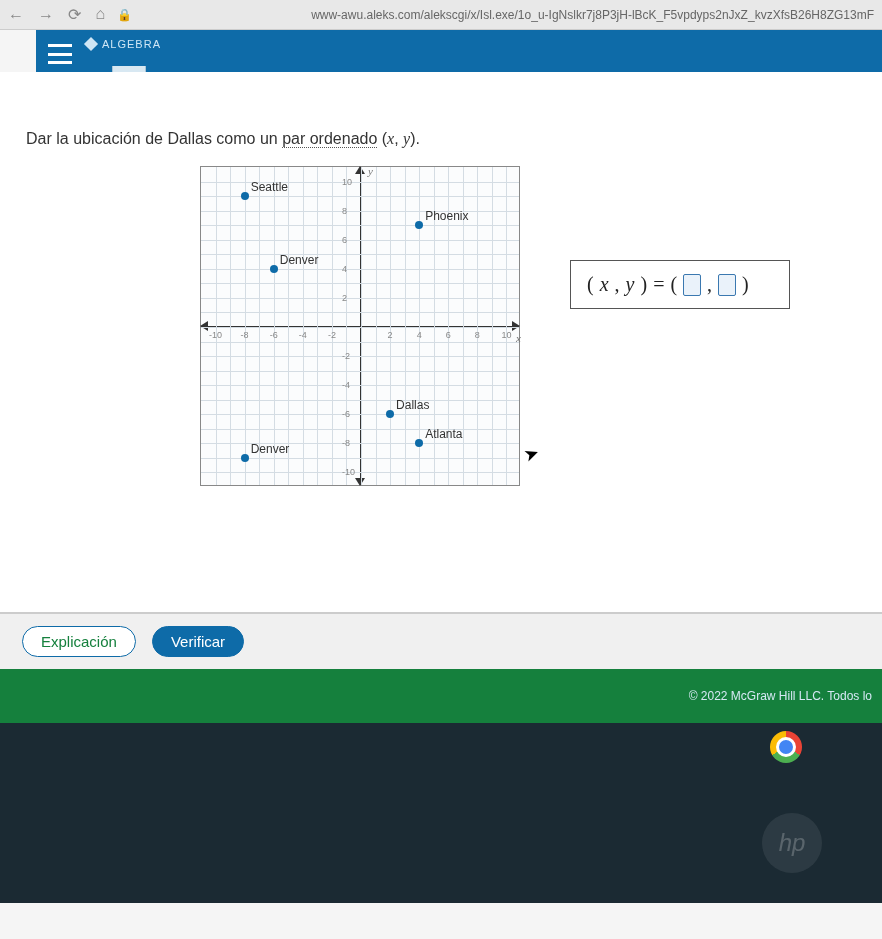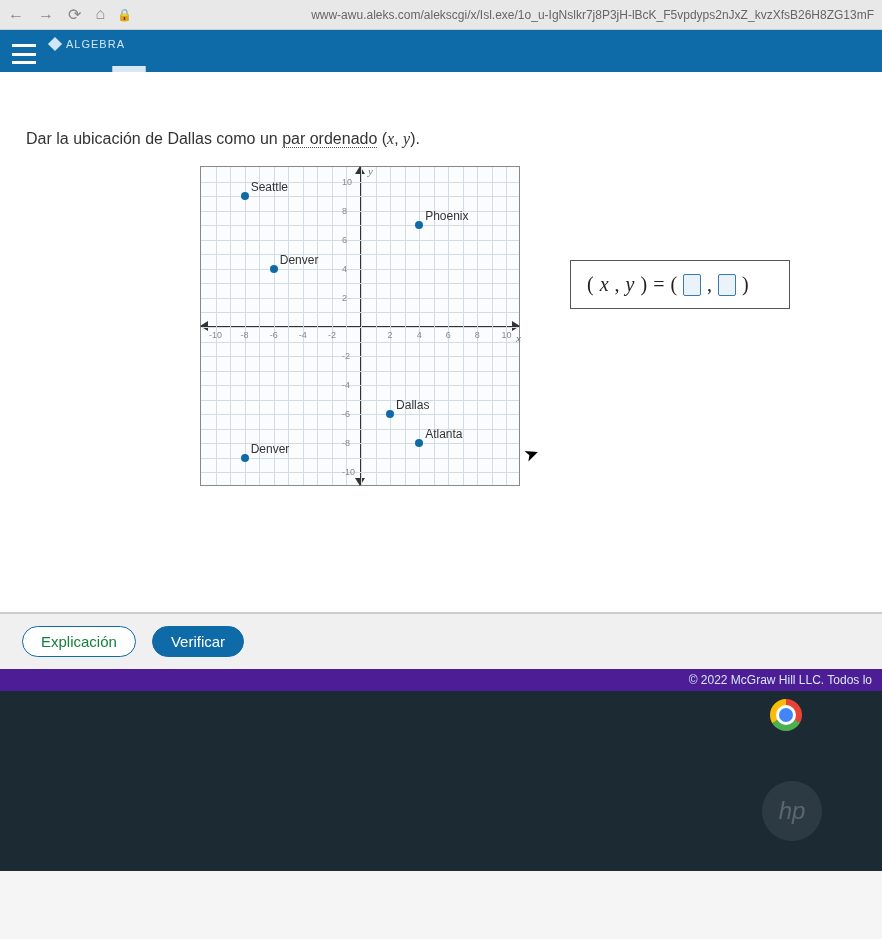--- a/index.html
+++ b/index.html
@@ -25,20 +25,21 @@
   .browser-nav span { font-size:16px; }
   .url { flex:1; white-space: nowrap; overflow:hidden; text-overflow: clip; color:#666;text-align:right; }
   .lock { margin-right:6px; color:#666;}
   .header {
     background: #0e6ba8;
     color: #fff;
     padding: 8px 12px;
     display:flex;
     align-items:flex-start;
     gap: 14px;
+    margin-left: 36px;
   }
   .hamburger {
     width:24px; height:20px;
     display:flex; flex-direction:column; justify-content:space-between;
     margin-top:6px;
   }
   .hamburger div { height:3px; background:#fff; }
   .header-text .category {
     font-size: 11px;
     letter-spacing: 1px;
@@ -156,24 +157,24 @@
   .btn {
     padding:6px 18px;
     border-radius:18px;
     font-size:15px;
     cursor:pointer;
     border:1px solid #0e6ba8;
   }
   .btn.outline { background:#fff; color:#15803d; }
   .btn.solid { background:#0e6ba8; color:#fff; }
   .footer {
-    background:#4c1d95;
+    background:#15803d;
     color:#d6e8f4;
     font-size:12px;
-    padding: 4px 10px;
+    padding: 20px 10px;
     text-align:right;
   }
   .taskbar-area {
     background:#1b2a33;
     height: 180px;
     position:relative;
   }
   .chrome-icon {
     position:absolute;
     right: 80px;

